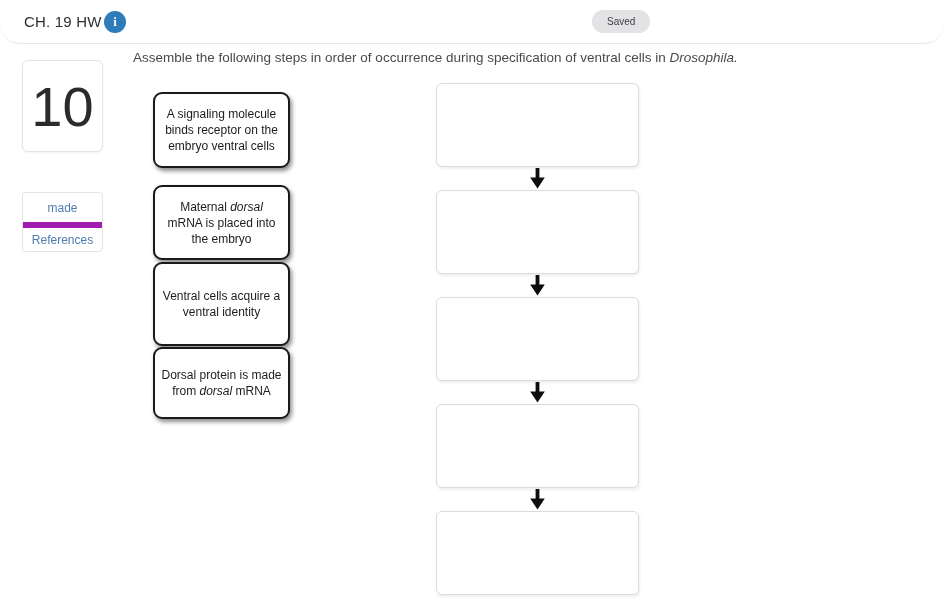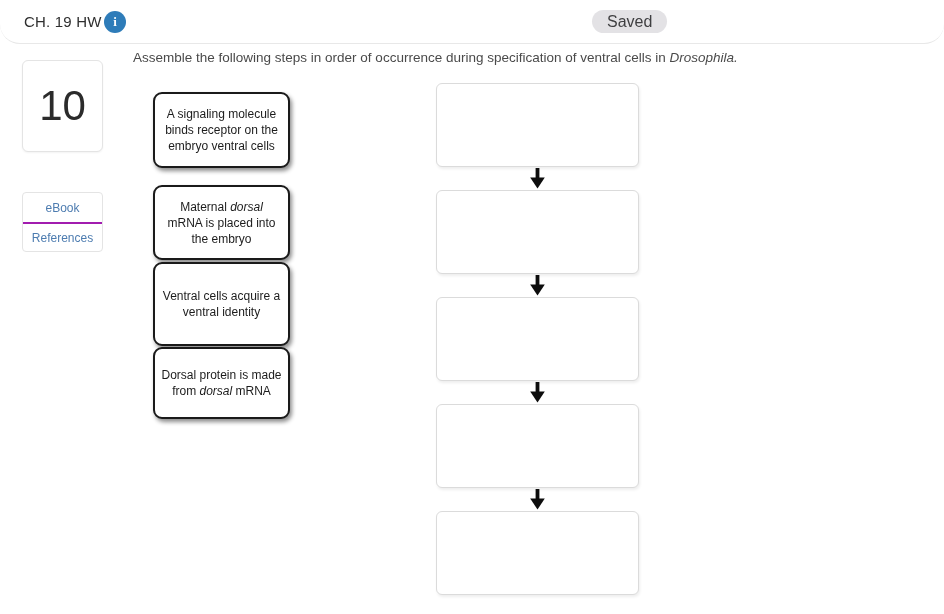--- a/index.html
+++ b/index.html
@@ -8,33 +8,33 @@
 
   
   .header { position: absolute; left: 0; top: 0; width: 944px; height: 44px;
     background: #fff; border-bottom: 1px solid #e8e8e8; border-radius: 20px; }
   .header-title { position: absolute; left: 24px; top: 13px; font-size: 15px;
     color: #2f2f2f; letter-spacing: 0.2px; }
   .info-icon { position: absolute; left: 104px; top: 11px; width: 22px; height: 22px;
     border-radius: 50%; background: #2e7cb9; color: #fff; font-size: 13px; font-weight: bold;
     font-family: "Liberation Serif", serif; display: flex; align-items: center; justify-content: center; }
   .saved-pill { position: absolute; left: 592px; top: 10px; height: 23px;
-    background: #e3e2e5; border-radius: 12px; padding: 0 15px; font-size: 16px;
+    background: #e3e2e5; border-radius: 12px; padding: 0 15px; font-size: 10px;
     color: #3f3f41; display: flex; align-items: center; }
 
   
   .qnum-card { position: absolute; left: 22px; top: 60px; width: 81px; height: 92px;
     background: #fff; border: 1px solid #e4e4e4; border-radius: 6px;
     box-shadow: 0 1px 2px rgba(0,0,0,0.05); display: flex; align-items: center;
-    justify-content: center; font-size: 42px; color: #2b2b2b; }
+    justify-content: center; font-size: 56px; color: #2b2b2b; }
   .side-links { position: absolute; left: 22px; top: 192px; width: 81px;
     background: #fff; border: 1px solid #e4e4e4; border-radius: 4px; }
   .side-link { height: 29px; display: flex; align-items: center; justify-content: center;
     font-size: 12px; color: #4d7cb0; cursor: pointer; }
-  .side-link + .side-link { border-top: 2px solid #a21caf; }
+  .side-link + .side-link { border-top: 6px solid #a21caf; }
 
   
   .instruction { position: absolute; left: 133px; top: 50px; width: 790px;
     font-size: 13.5px; color: #4a4a4a; }
   .instruction em { }
 
   
   .cards-column { position: absolute; left: 153px; top: 92px; width: 137px; height: 420px; }
   .card { position: absolute; left: 0; width: 137px; background: #fff;
     border: 2px solid #1a1a1a; border-radius: 9px;
@@ -64,21 +64,21 @@
 <div class="header">
   <div class="header-title">CH. 19 HW</div>
   <div class="info-icon">i</div>
   <div class="saved-pill">Saved</div>
 </div>
 
 <div class="qnum-card">
   <span>10</span>
 </div>
 <div class="side-links">
-  <div class="side-link">eBook</div>
+  <div class="side-link">made</div>
   <div class="side-link">References</div>
 </div>
 
 <div class="instruction">
   <span>Assemble the following steps in order of occurrence during specification of ventral cells in </span><em>Drosophila.</em>
 </div>
 
 <div class="cards-column">
     <div class="card">
       <div class="card-text"><span>A signaling molecule binds receptor on the embryo ventral cells</span></div>

